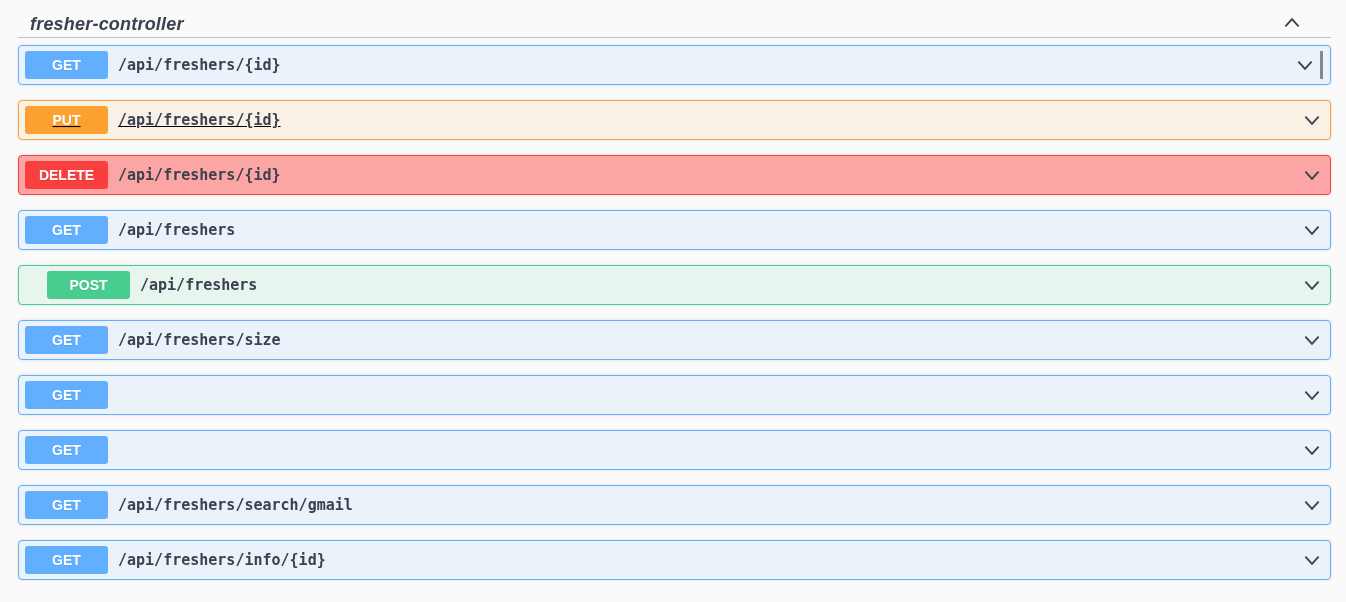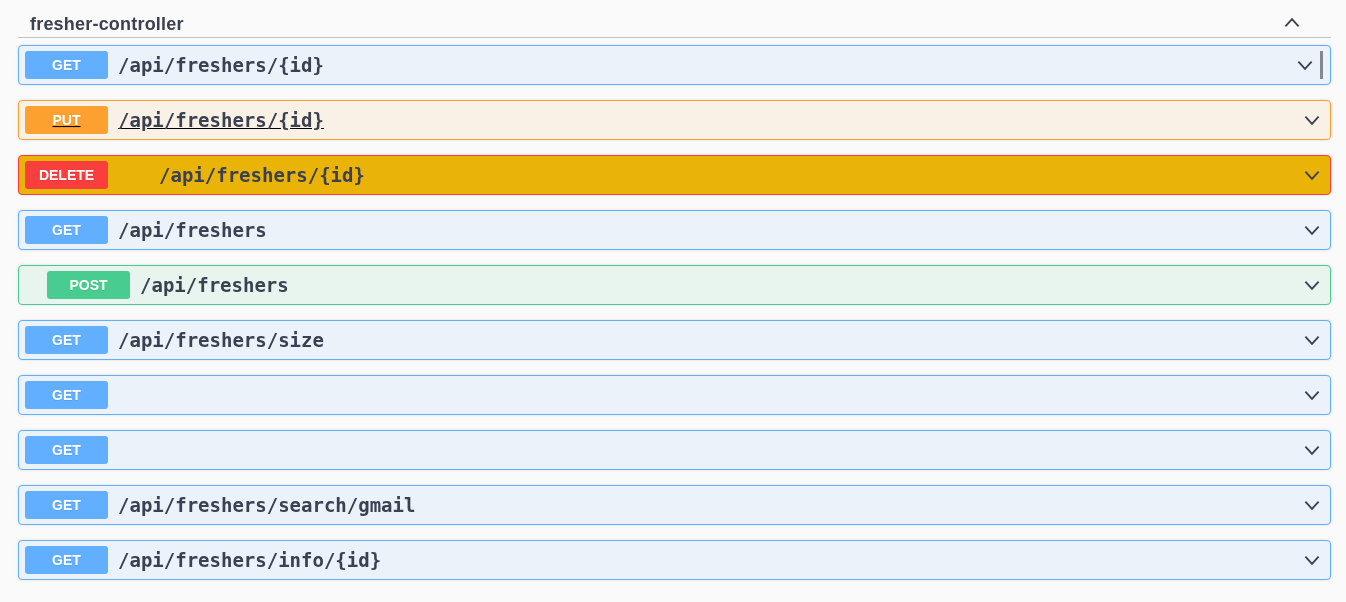--- a/index.html
+++ b/index.html
@@ -17,20 +17,21 @@
   
   .tag-header {
     display: flex;
     align-items: center;
     justify-content: space-between;
     height: 38px;
     padding: 12px 28px 0 12px;
     border-bottom: 1px solid rgba(59,65,81,.3);
     cursor: pointer;
     box-sizing: border-box;
+    font-style: italic;
   }
   .tag-title {
     font-size: 18px;
     font-weight: 700;
     color: #3b4151;
     letter-spacing: .2px;
   }
   .icon-btn {
     background: none;
     border: none;
@@ -66,21 +67,21 @@
     color: #ffffff;
     font-size: 14px;
     font-weight: 700;
     font-family: "Liberation Sans", sans-serif;
     text-shadow: 0 1px 0 rgba(0,0,0,.08);
     flex: 0 0 auto;
   }
   .endpoint-path {
     margin-left: 10px;
     font-family: "DejaVu Sans Mono", monospace;
-    font-size: 19px;
+    font-size: 15px;
     font-weight: 700;
     color: #3b4151;
     letter-spacing: 0;
     white-space: nowrap;
     text-align: center;
   }
   .spacer { flex: 1 1 auto; }
   .arrow {
     flex: 0 0 auto;
     display: flex;
@@ -130,21 +131,21 @@
     <span class="endpoint-path">/api/freshers/{id}</span>
     <span class="spacer"></span>
     <span class="arrow">
       <svg width="22" height="22" viewBox="0 0 20 20">
         <polyline points="4,7 10,13.5 16,7" fill="none" stroke="#3b4151" stroke-width="1.7"></polyline>
       </svg>
     </span>
 
   </div>
 
-  <div class="opblock" style="border-color: rgb(249, 62, 62); background: #eab308; gap: 41px;">
+  <div class="opblock" style="border-color: rgb(249, 62, 62); background: #fca5a5;">
     <span class="method-badge" style="background: rgb(249, 62, 62);">DELETE</span>
     <span class="endpoint-path">/api/freshers/{id}</span>
     <span class="spacer"></span>
     <span class="arrow">
       <svg width="22" height="22" viewBox="0 0 20 20">
         <polyline points="4,7 10,13.5 16,7" fill="none" stroke="#3b4151" stroke-width="1.7"></polyline>
       </svg>
     </span>
 
   </div>

